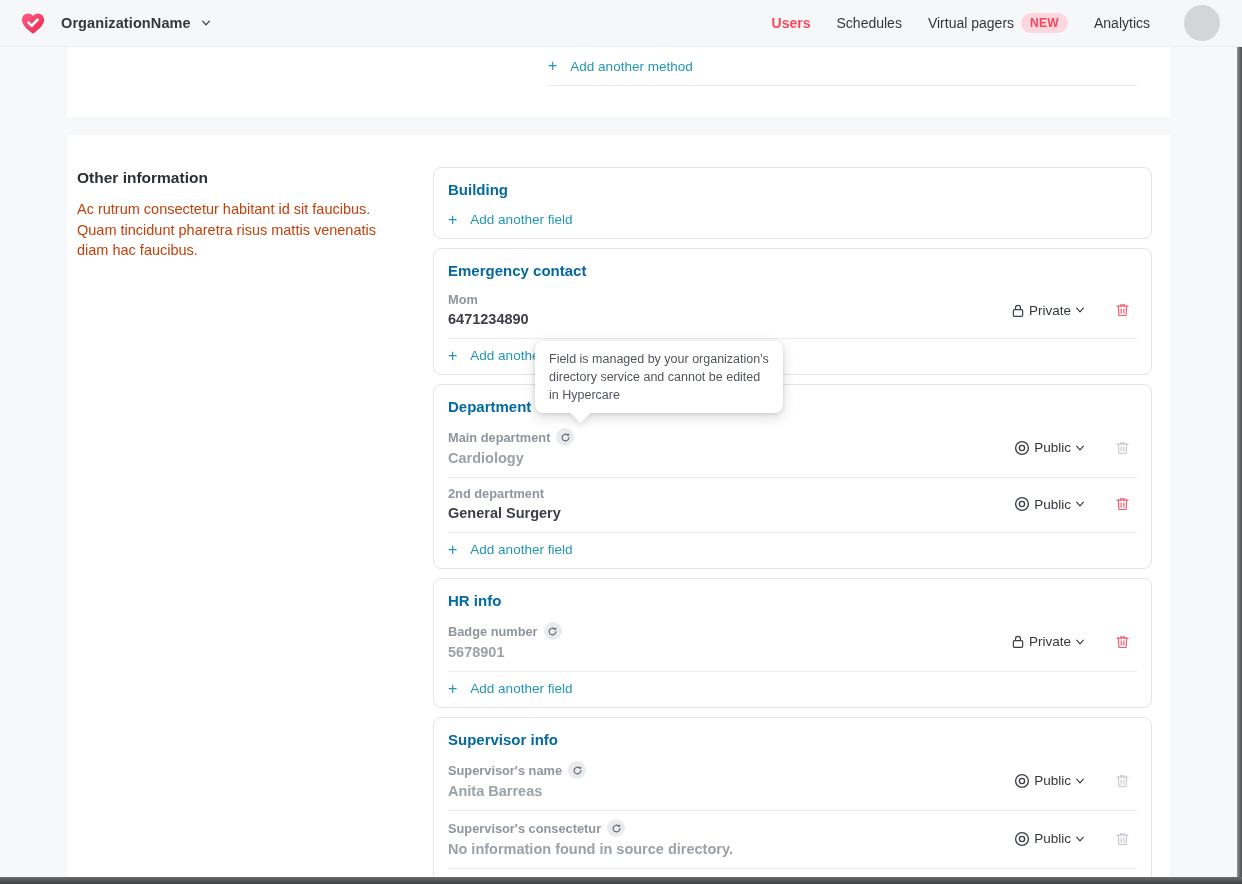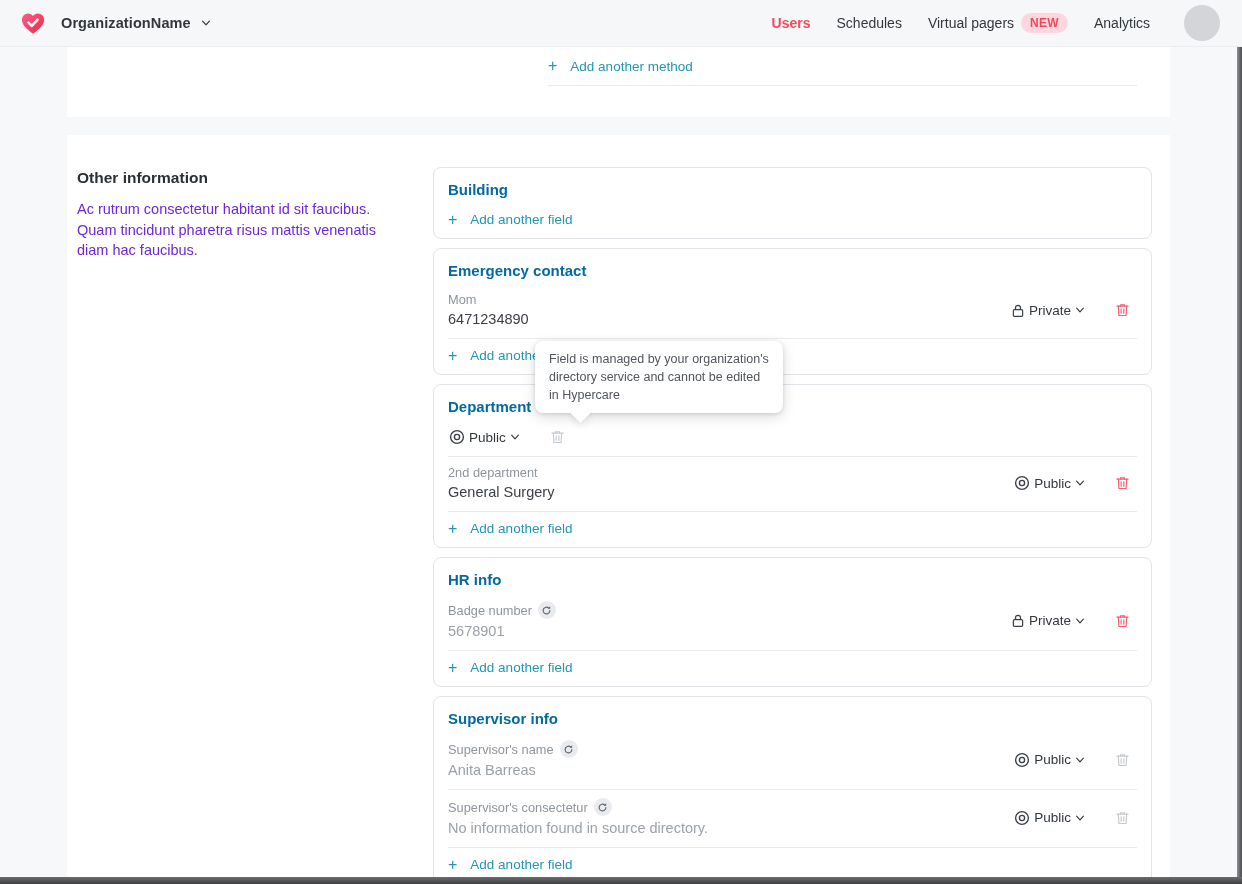--- a/index.html
+++ b/index.html
@@ -24,27 +24,27 @@
   .top-card { position:absolute; left:67px; top:47px; width:1103px; height:70px; background:#fff; }
   .top-card-inner { position:absolute; left:481px; top:0; width:589px; }
   .add-row { display:flex; align-items:center; gap:13px; color:#2396b2; font-size:13.5px; cursor:pointer; }
   .plus-icon { font-size:16px; line-height:16px; color:#2396b2; }
   .top-card .add-row { padding:11px 0 0; }
   .top-card .divider { margin-top:11px; height:1px; background:#e8eaed; }
 
   .main-card { position:absolute; left:67px; top:135px; width:1103px; height:749px; background:#fff; overflow:hidden; }
   .left-col { position:absolute; left:10px; top:34px; width:320px; }
   .section-title { font-size:15.5px; font-weight:600; color:#2b3035; margin-bottom:12px; }
-  .section-desc { font-size:14.5px; color:#6d28d9; line-height:20.5px; }
+  .section-desc { font-size:14.5px; color:#c2410c; line-height:20.5px; }
   .right-col { position:absolute; left:366px; top:32px; width:719px; }
 
   .fcard { border:1px solid #e1e4e8; border-radius:8px; background:#fff; padding:12px 14px 9px; margin-bottom:9px; }
   .fcard-title { font-size:15px; line-height:19px; font-weight:700; color:#0369a1; margin-bottom:12px; }
   .field-row { display:flex; align-items:center; justify-content:space-between; }
-  .field-main { min-width:0; }
+  .field-main { min-width:0;font-weight:bold; }
   .field-label-row { display:flex; align-items:center; line-height:15px; margin-bottom:3px; }
   .field-label { font-size:12.8px; color:#8f959c; }
   .sync-badge { margin-left:6px; width:18px; height:18px; border-radius:50%; background:#e9ebee;
                 display:inline-flex; align-items:center; justify-content:center; }
   .field-value { font-size:14.5px; line-height:18px; color:#3c4046; }
   .field-value.muted { color:#9ba1a8; }
   .field-controls { display:flex; align-items:center; gap:28px; padding-right:6px; flex:none; }
   .vis-select { display:flex; align-items:center; gap:3px; cursor:pointer; }
   .vis-label { font-size:13.5px; color:#33383d; }
   .trash-btn { background:none; border:none; display:inline-flex; color:#f06071; cursor:pointer; padding:0; }
@@ -172,20 +172,32 @@
       </div>
       <div class="card-divider"></div>
     <div class="add-row">
       <span class="plus-icon">+</span>
       <span class="add-label">Add another field</span>
     </div>
       </div>
       <div class="fcard">
         <div class="fcard-title">Department</div>
       <div class="field-row">
+        <div class="field-main">
+          <div class="field-label-row">
+            <span class="field-label">Main department</span>
+            <span class="sync-badge">
+      <svg viewBox="0 0 14 14" width="11" height="11">
+        <path d="M11.3 7a4.3 4.3 0 1 1-1.3-3.05" fill="none" stroke="#5c636b" stroke-width="1.4" stroke-linecap="round"></path>
+        <path d="M11.7 1.7v3h-3z" fill="#5c636b"></path>
+                </svg>
+              </span>
+          </div>
+          <div class="field-value muted">Cardiology</div>
+        </div>
         <div class="field-controls">
           <div class="vis-select">
             <svg viewBox="0 0 20 20" width="18" height="18">
       <circle cx="10" cy="10" r="7.1" fill="none" stroke="#3a3f45" stroke-width="1.5"></circle>
       <circle cx="10" cy="10" r="2.9" fill="none" stroke="#3a3f45" stroke-width="1.5"></circle>
               </svg>
             <span class="vis-label">Public</span>
             <svg viewBox="0 0 16 16" width="12" height="12">
       <path d="M3.5 5.5 8 10.5l4.5-5" fill="none" stroke="#3a3f44" stroke-width="1.6" stroke-linecap="round" stroke-linejoin="round"></path>
               </svg>

